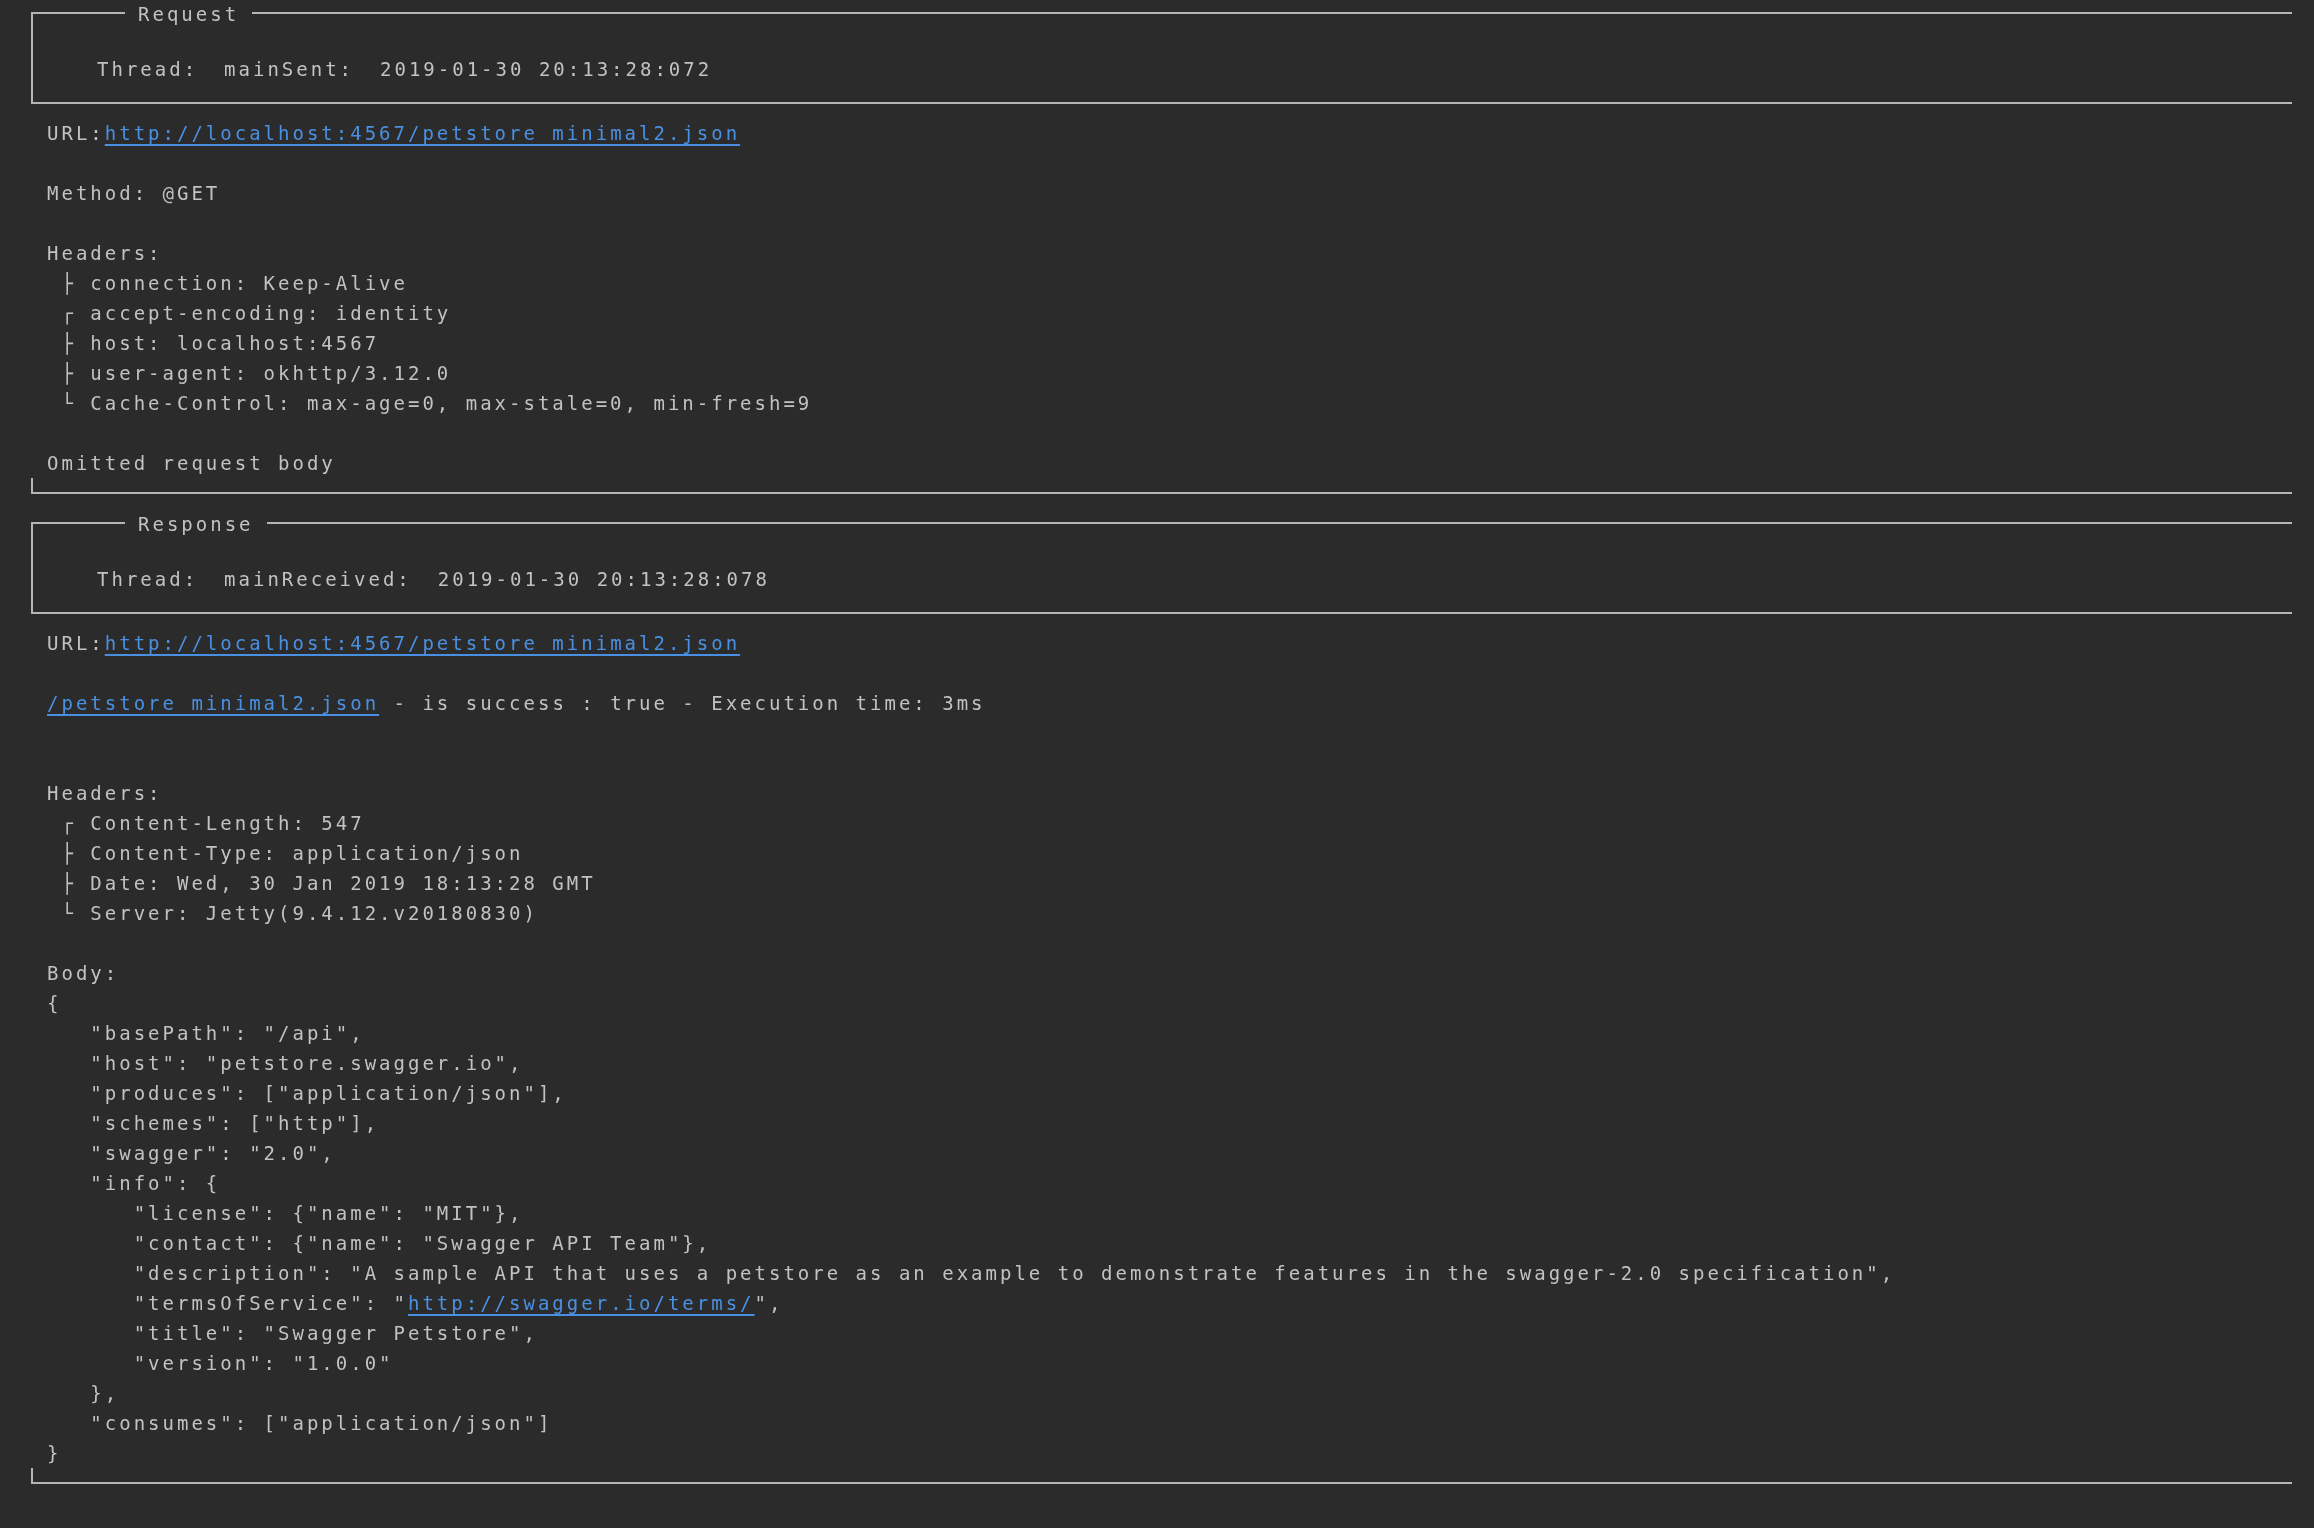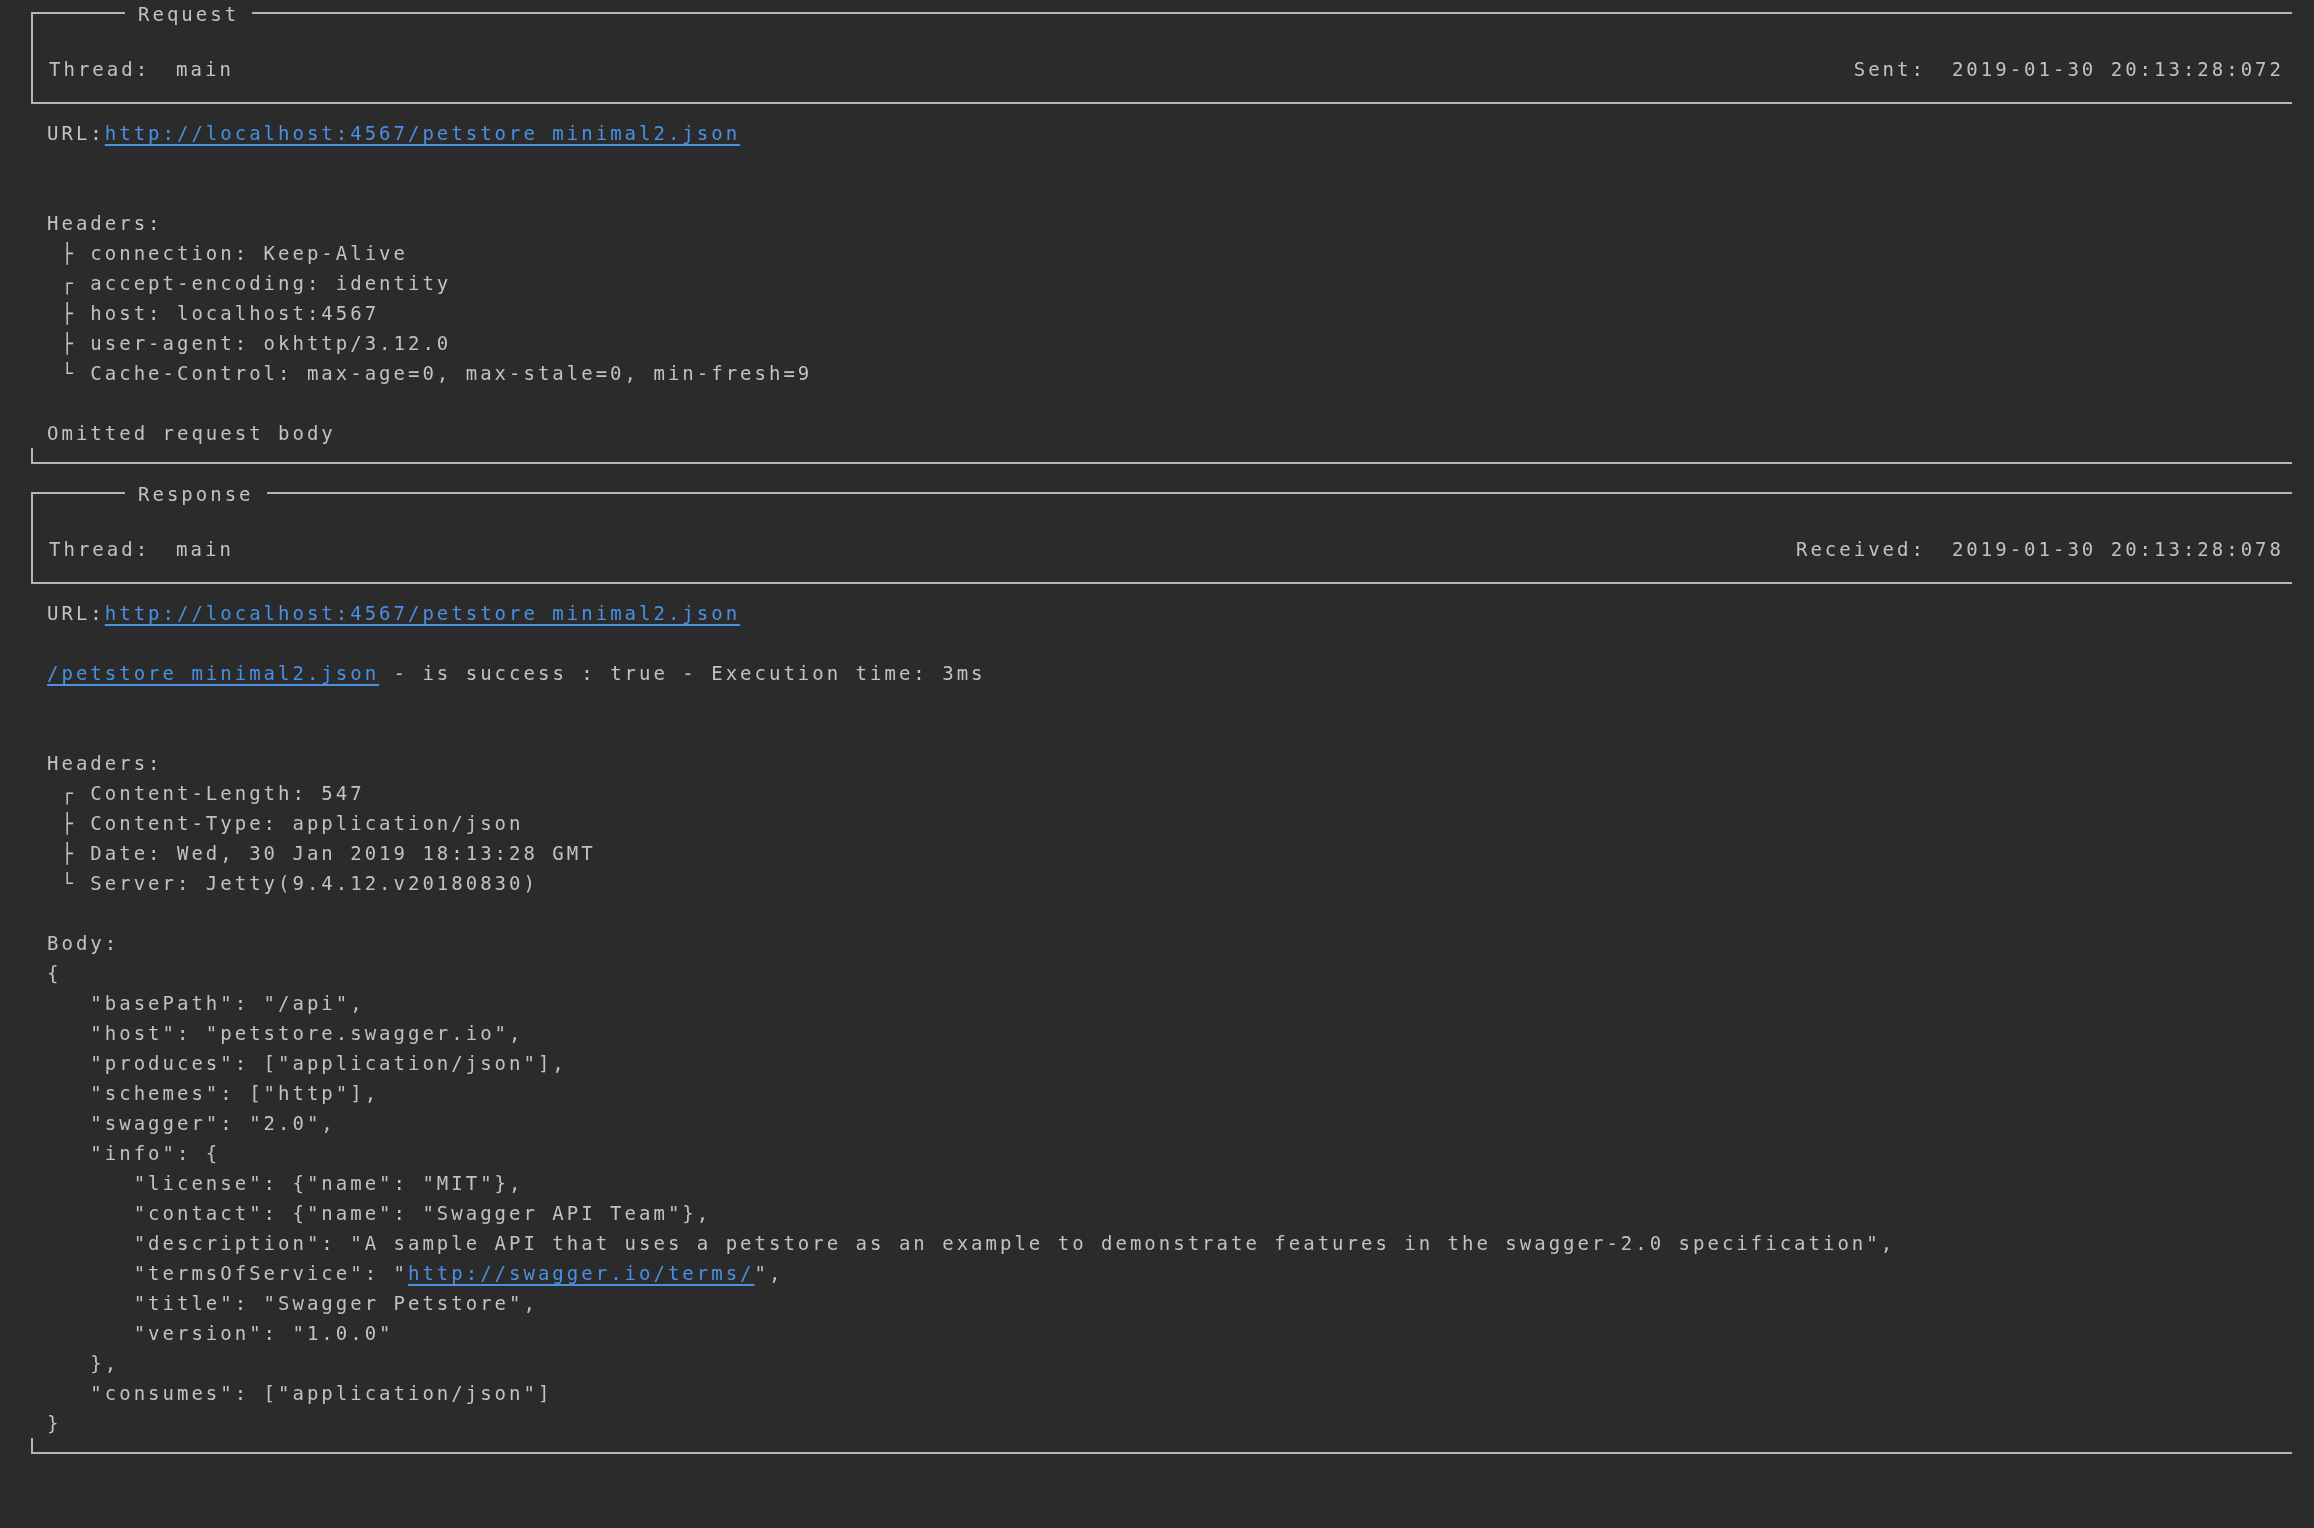--- a/index.html
+++ b/index.html
@@ -39,23 +39,24 @@
     left: 92px;
     background: var(--background, #2b2b2b);
     padding: 0 13px;
     line-height: 30px;
     white-space: pre;
   }
   .head-spacer { height: 40px; }
   .thread-row {
     height: 30px; line-height: 30px;
     display: flex;
-    justify-content: space-between;
+    justify-content: flex-start;
     padding: 0 8px 0 16px;
     white-space: pre;
+    margin-left: 48px;
   }
   .row-left, .row-right { white-space: pre; }
   .kv-label { margin-right: 26px; }
   .url-label { }
   .content { margin-top: 14px; }
   .section-foot {
     margin: 0 22px 0 31px;
     height: 16px;
     border-left: 2px solid var(--border, #b5b5b5);
     border-bottom: 2px solid var(--border, #b5b5b5);
@@ -68,20 +69,21 @@
 
   <div class="section-head request">
     <span class="box-title">Request</span>
     <div class="head-spacer"></div>
     <div class="thread-row"><span class="row-left"><span class="kv-label">Thread:</span><span>main</span></span><span class="row-right"><span class="kv-label">Sent:</span><span>2019-01-30 20:13:28:072</span></span></div>
   </div>
 
   <div class="content">
     <div class="line"><span class="url-label">URL:</span><a class="lnk" href="#">http://localhost:4567/petstore_minimal2.json</a></div>
     <div class="line"></div>
+    <div class="line">Method: @GET</div>
     <div class="line"></div>
     <div class="line">Headers:</div>
     <div>
         <div class="line"> ├ connection: Keep-Alive</div>
         <div class="line"> ┌ accept-encoding: identity</div>
         <div class="line"> ├ host: localhost:4567</div>
         <div class="line"> ├ user-agent: okhttp/3.12.0</div>
         <div class="line"> └ Cache-Control: max-age=0, max-stale=0, min-fresh=9</div>
       </div>
     <div class="line"></div>

